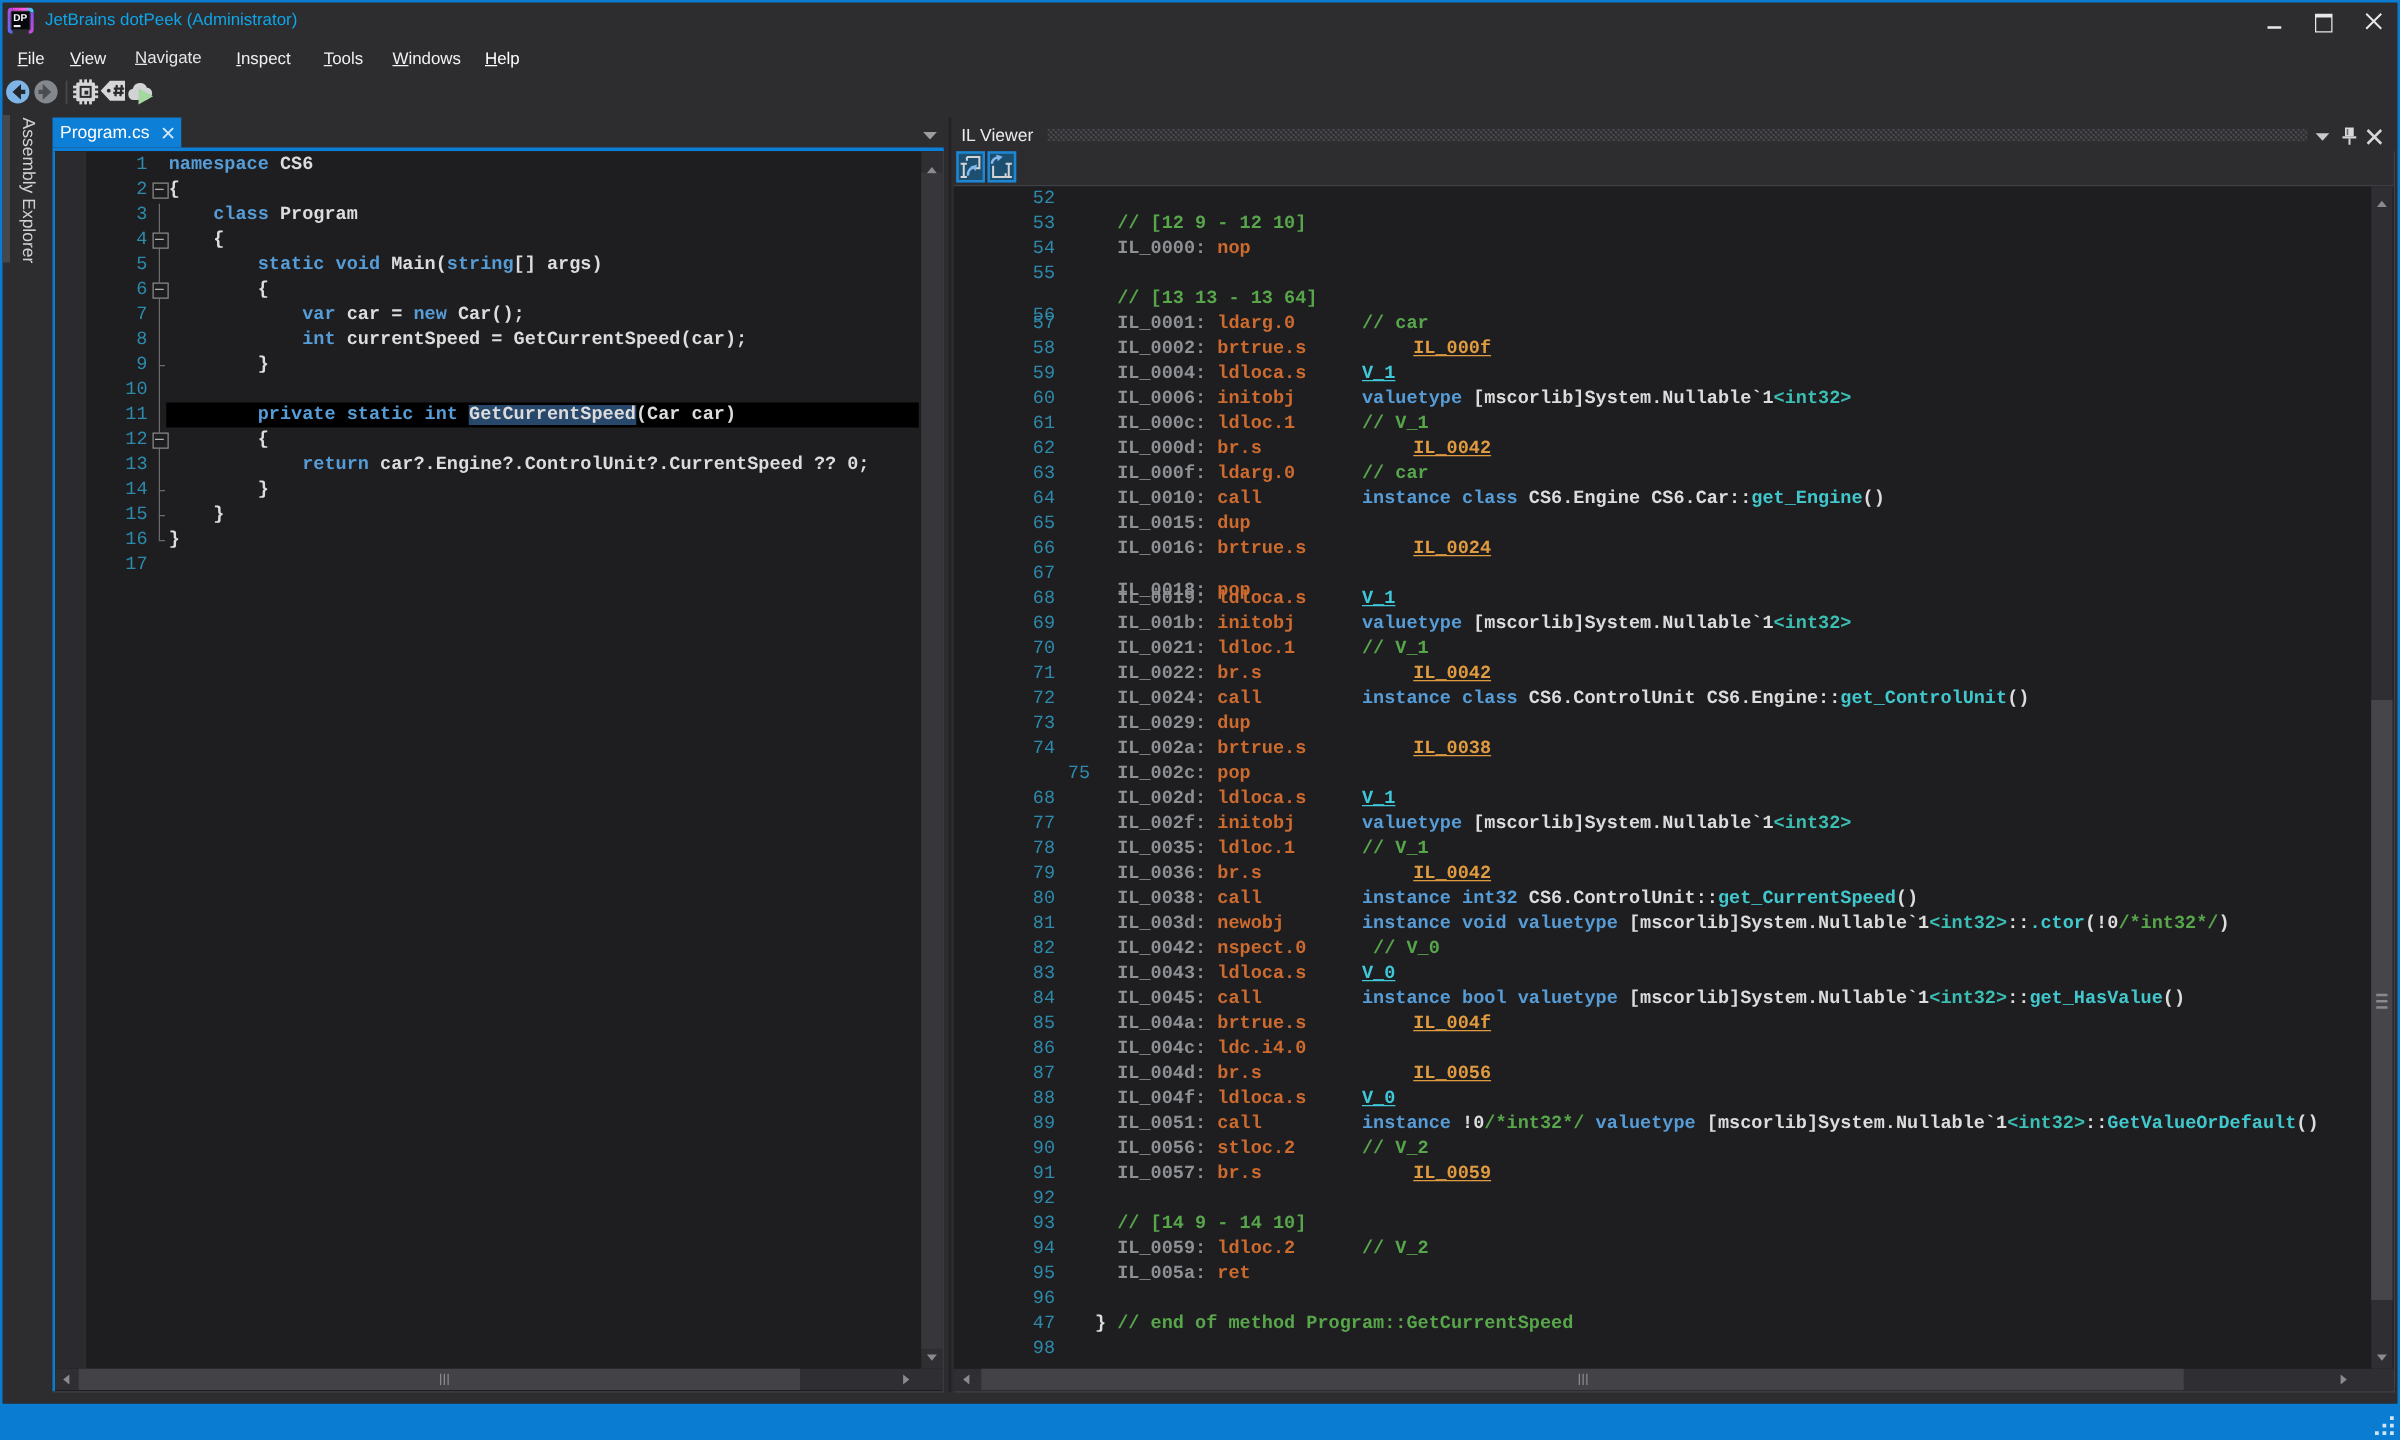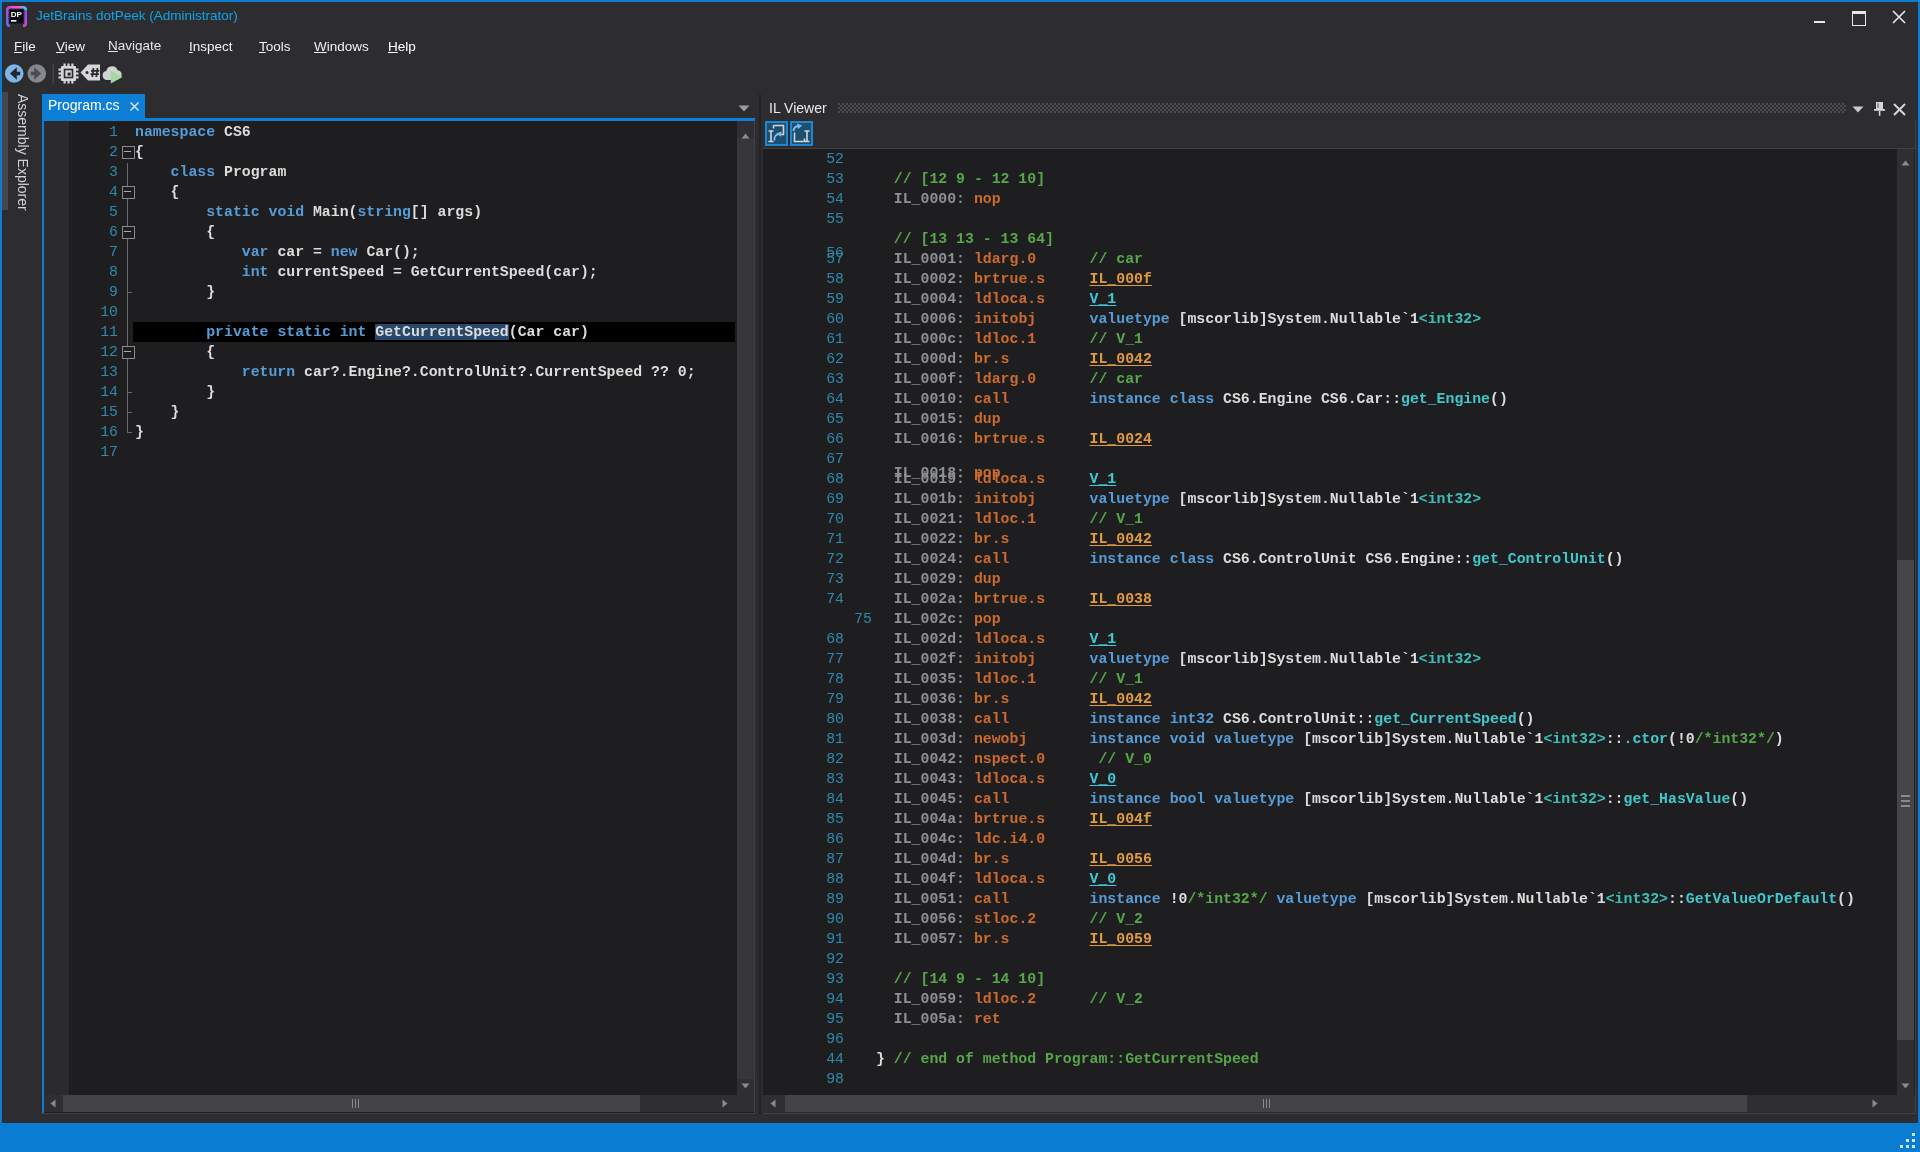--- a/index.html
+++ b/index.html
@@ -5,21 +5,21 @@
 html,body { width:1920px; height:1152px; overflow:hidden; background:#2d2d30; }
 .abs { position:absolute; }
 .f135 { font:13.5px "Liberation Sans", sans-serif; }
 .f14 { font:14px "Liberation Sans", sans-serif; }
 .mono { font:bold 14.83px "Liberation Mono", monospace; line-height:20px; color:#dcdcdc; white-space:pre; }
 .lnum { text-align:right; color:#2d8aab; font-weight:normal; }
 pre.mono { margin:0; }
 .b { color:#569cd6; }
 .g { color:#8e9194; }
 .o { color:#cd6a2e; }
-.j { color:#e09a40; text-decoration:underline; text-underline-offset:2px; }
+.j { color:#e09a40; text-decoration:underline; text-underline-offset:2px;margin-left:41px; }
 .v { color:#3ec8d8; text-decoration:underline; text-underline-offset:2px; }
 .t { color:#3bbfb4; }
 .m { color:#40c8cd; }
 .c { color:#57a64a; }
 .sel { background:#28486b; }
 </style></head>
 <body>
 <div class="abs" style="left:0;top:0;width:1920px;height:1152px;background:#2d2d30"></div>
 <div class="abs" style="left:0;top:0;width:1920px;height:2px;background:#0a7dd2"></div>
 <div class="abs" style="left:0;top:0;width:2px;height:1152px;background:#0a7dd2"></div>
@@ -292,21 +292,21 @@
 <div class="abs mono lnum" style="left:784px;top:929px;width:60px">91</div>
 <pre class="abs mono" style="left:876.0px;top:929px"><span class="g">&nbsp;&nbsp;IL_0057:&nbsp;</span><span class="o">br.s</span>&nbsp;&nbsp;&nbsp;&nbsp;&nbsp;&nbsp;&nbsp;&nbsp;&nbsp;<span class="j">IL_0059</span></pre>
 <div class="abs mono lnum" style="left:784px;top:949px;width:60px">92</div>
 <div class="abs mono lnum" style="left:784px;top:969px;width:60px">93</div>
 <pre class="abs mono" style="left:876.0px;top:969px"><span class="c">&nbsp;&nbsp;//&nbsp;[14&nbsp;9&nbsp;-&nbsp;14&nbsp;10]</span></pre>
 <div class="abs mono lnum" style="left:784px;top:989px;width:60px">94</div>
 <pre class="abs mono" style="left:876.0px;top:989px"><span class="g">&nbsp;&nbsp;IL_0059:&nbsp;</span><span class="o">ldloc.2</span>&nbsp;&nbsp;&nbsp;&nbsp;&nbsp;&nbsp;<span class="c">//&nbsp;V_2</span></pre>
 <div class="abs mono lnum" style="left:784px;top:1009px;width:60px">95</div>
 <pre class="abs mono" style="left:876.0px;top:1009px"><span class="g">&nbsp;&nbsp;IL_005a:&nbsp;</span><span class="o">ret</span></pre>
 <div class="abs mono lnum" style="left:784px;top:1029px;width:60px">96</div>
-<div class="abs mono lnum" style="left:784px;top:1049px;width:60px">44</div>
+<div class="abs mono lnum" style="left:784px;top:1049px;width:60px">47</div>
 <pre class="abs mono" style="left:876.0px;top:1049px">}&nbsp;<span class="c">//&nbsp;end&nbsp;of&nbsp;method&nbsp;Program::GetCurrentSpeed</span></pre>
 <div class="abs mono lnum" style="left:784px;top:1069px;width:60px">98</div>
 <div class="abs" style="left:1897px;top:149px;width:17px;height:946px;background:#2f2f33"></div>
 <div class="abs" style="left:1897px;top:560px;width:17px;height:480px;background:#46464a"></div>
 <div class="abs" style="left:1901px;top:795px;width:9px;height:2px;background:#8a8a8e"></div>
 <div class="abs" style="left:1901px;top:800px;width:9px;height:2px;background:#8a8a8e"></div>
 <div class="abs" style="left:1901px;top:805px;width:9px;height:2px;background:#8a8a8e"></div>
 <svg class="abs" style="left:1901px;top:160px" width="9" height="6" viewBox="0 0 9 6">
     <path d="M0.5 5.5 L8.5 5.5 L4.5 0.5 Z" fill="#8b8b8e"></path>
   </svg>

